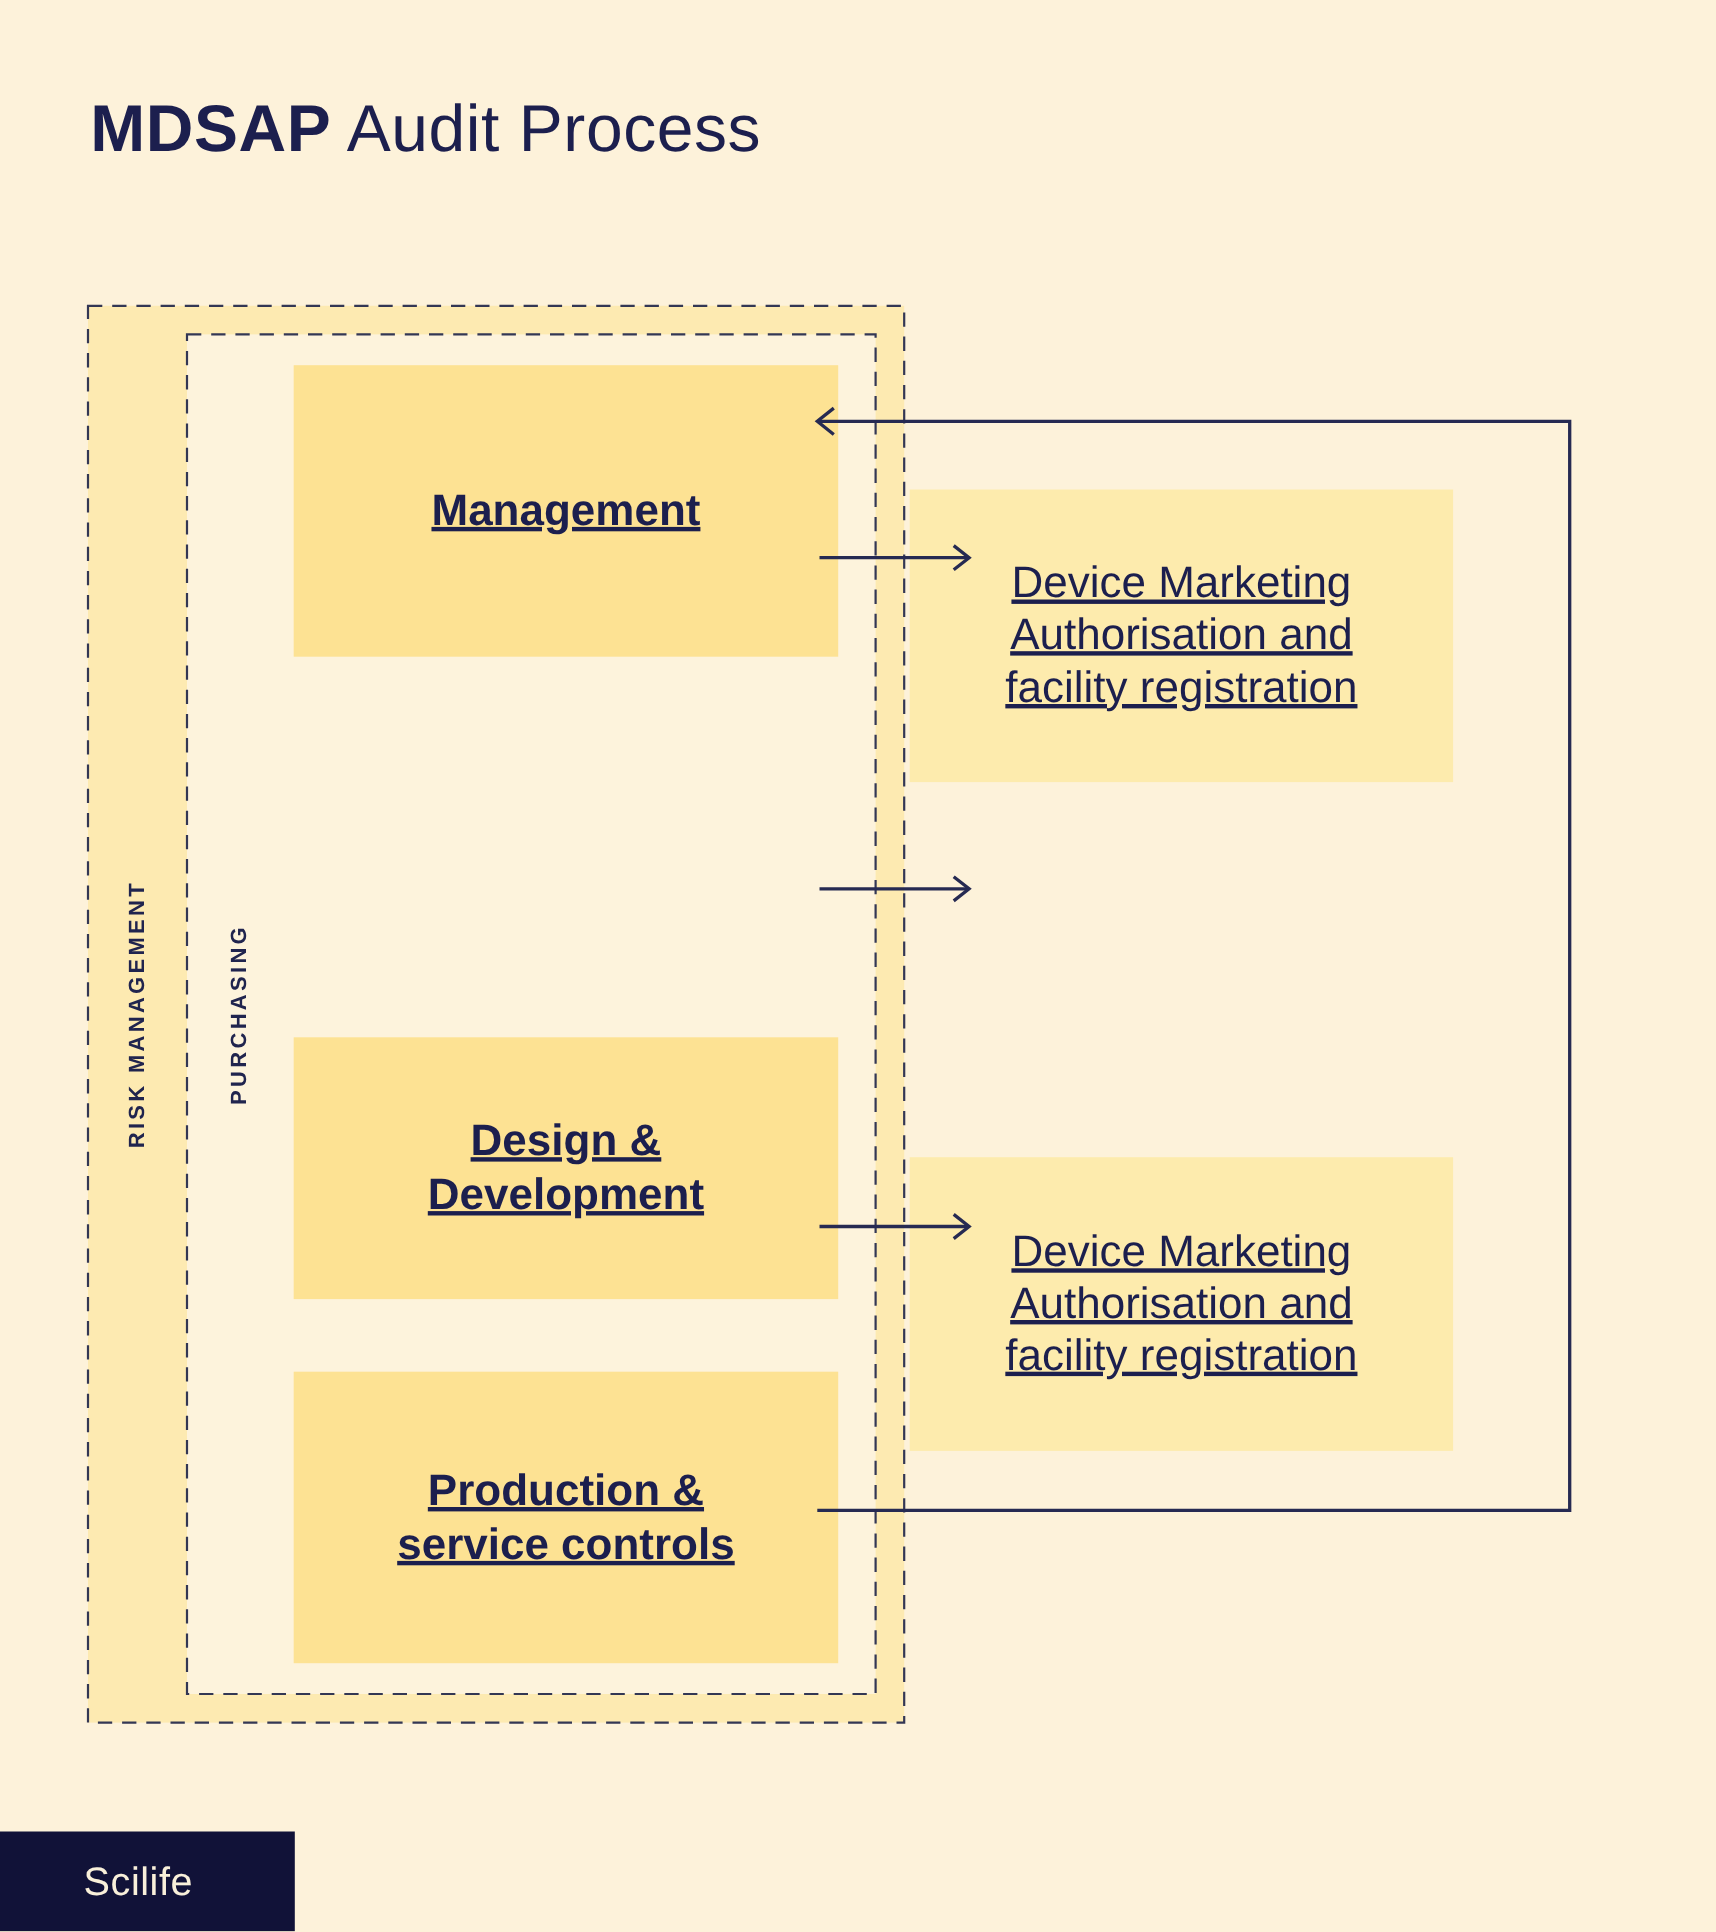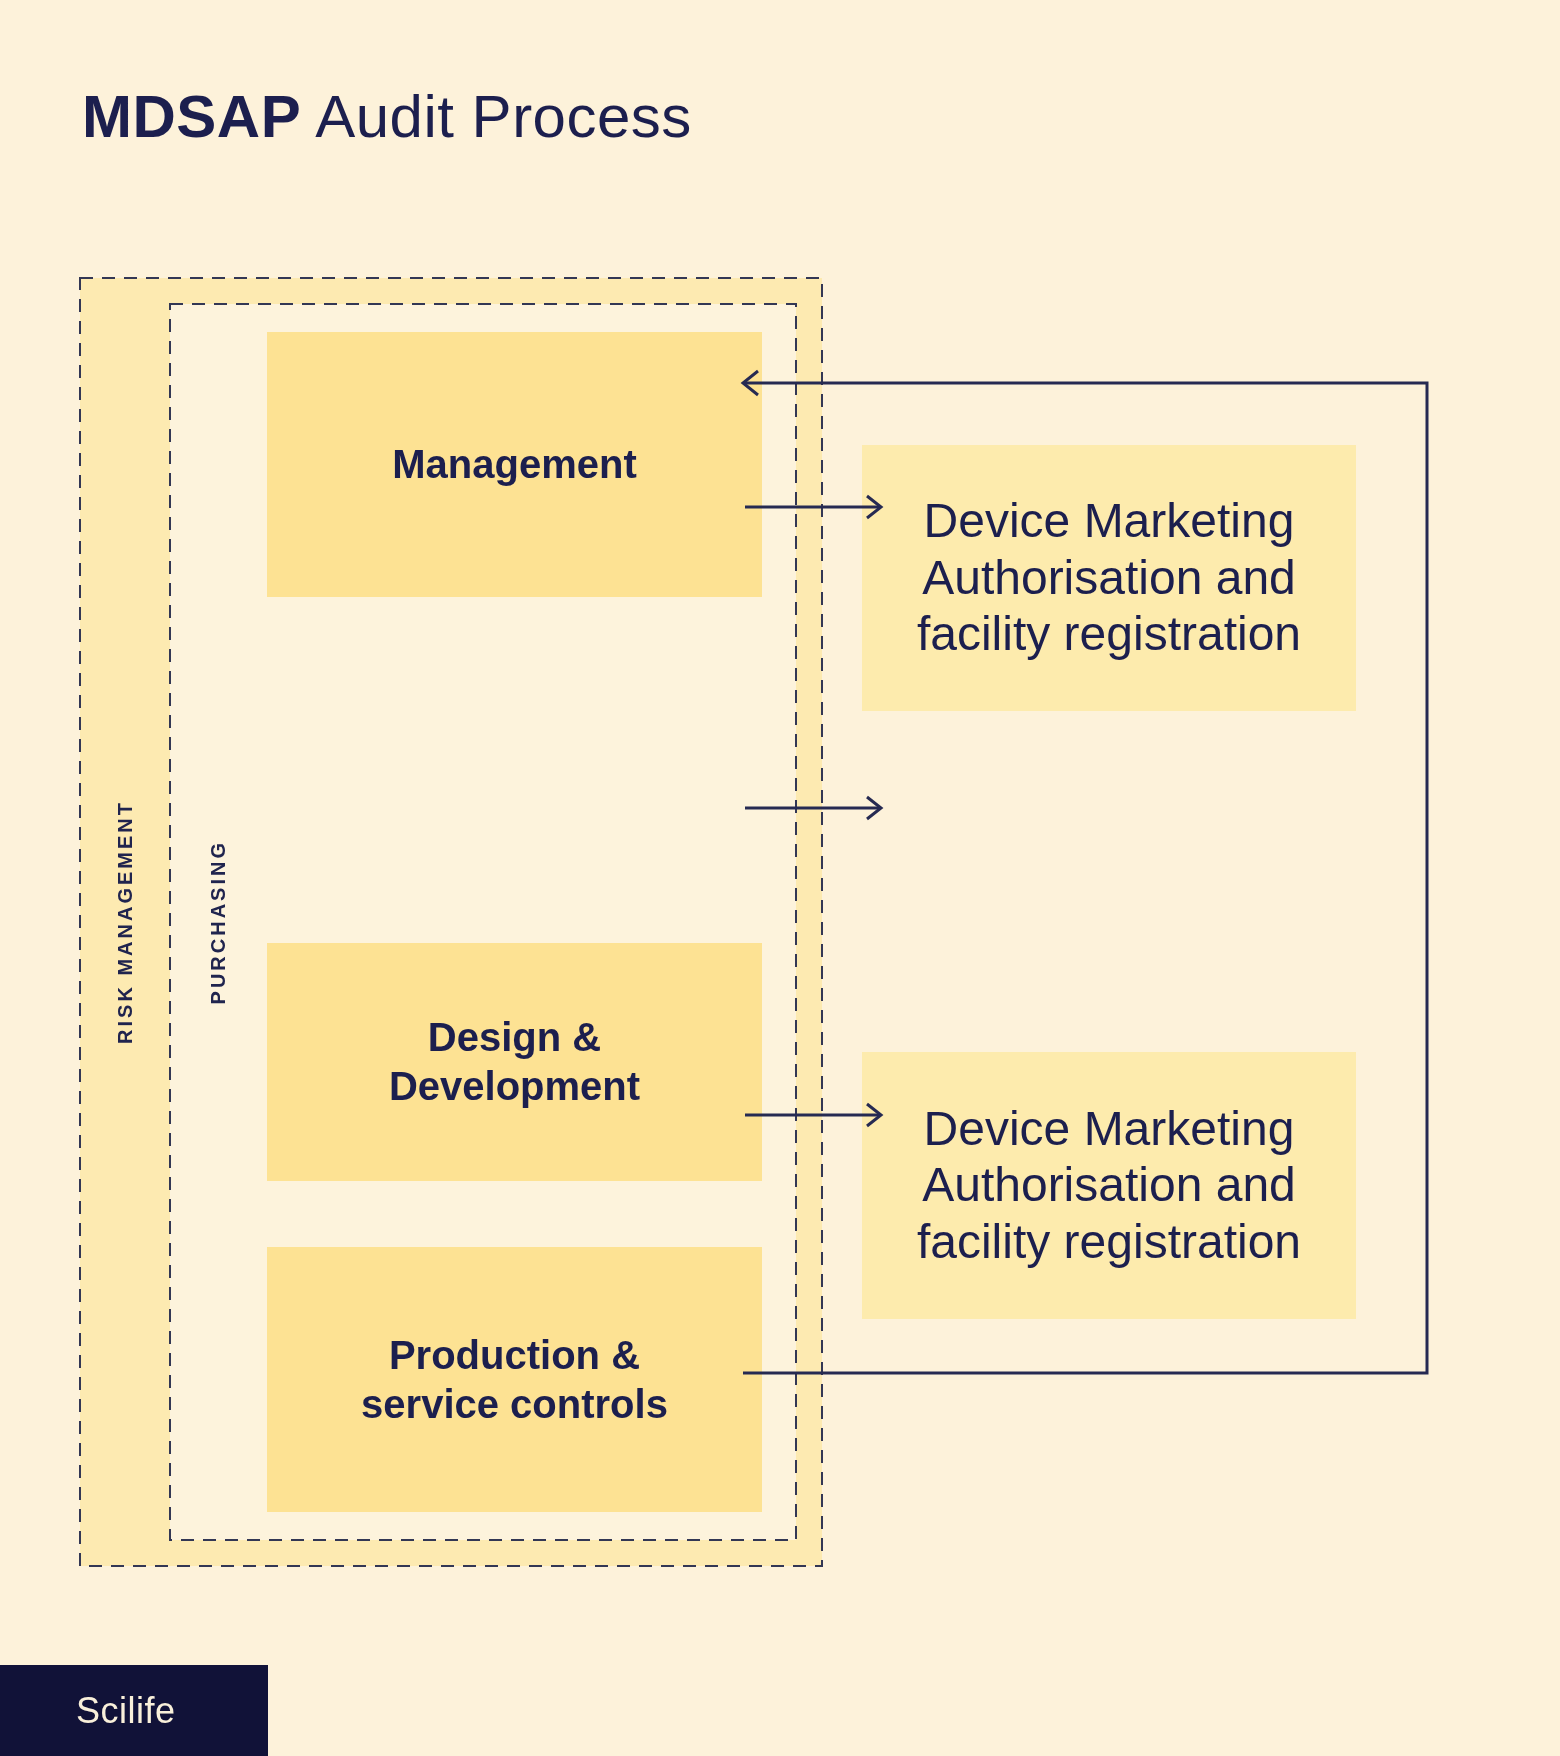--- a/index.html
+++ b/index.html
@@ -57,35 +57,36 @@
   }
 
   .pbox, .obox {
     position: absolute;
     display: flex;
     align-items: center;
     justify-content: center;
     text-align: center;
     color: #1C1F4E;
     white-space: pre-line;
+    text-decoration: underline;
   }
   .pbox {
     left: 267px;
     width: 495px;
     background: #FDE293;
     font-weight: 700;
     font-size: 40px;
     line-height: 1.22;
   }
   .obox {
-    left: 862px;
+    left: 827px;
     width: 494px;
     background: #FDEBAD;
     font-weight: 400;
-    font-size: 48px;
+    font-size: 40px;
     line-height: 1.18;
   }
   .pbox.p0 { top: 332px;  height: 265px; }
   .pbox.p1 { top: 636px;  height: 264px; }
   .pbox.p2 { top: 943px;  height: 238px; }
   .pbox.p3 { top: 1247px; height: 265px; }
   .obox.o0 { top: 445px;  height: 266px; }
   .obox.o1 { top: 752px;  height: 259px; }
   .obox.o2 { top: 1052px; height: 267px; }
 

